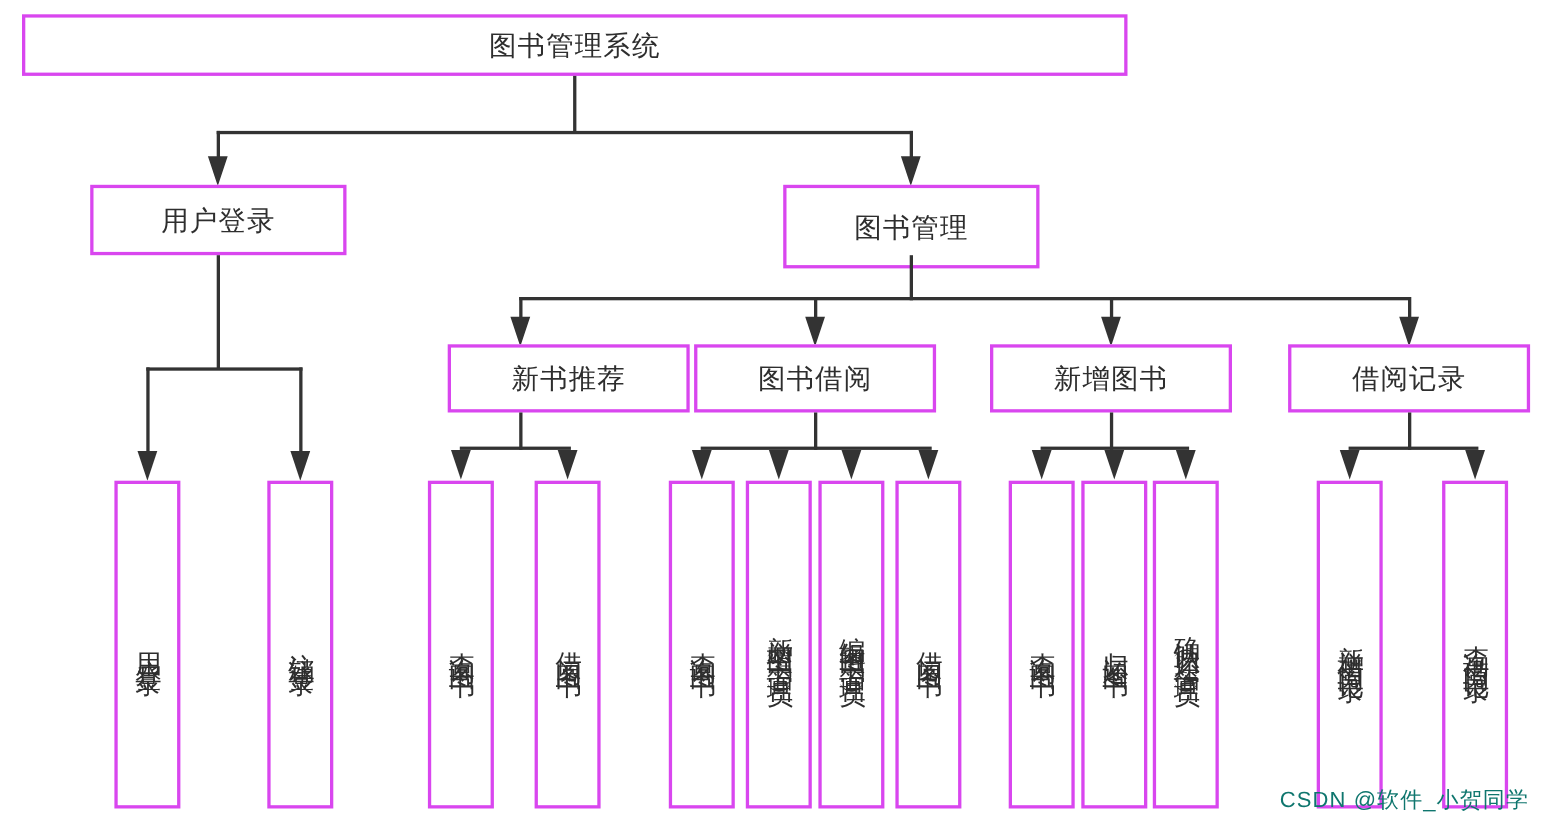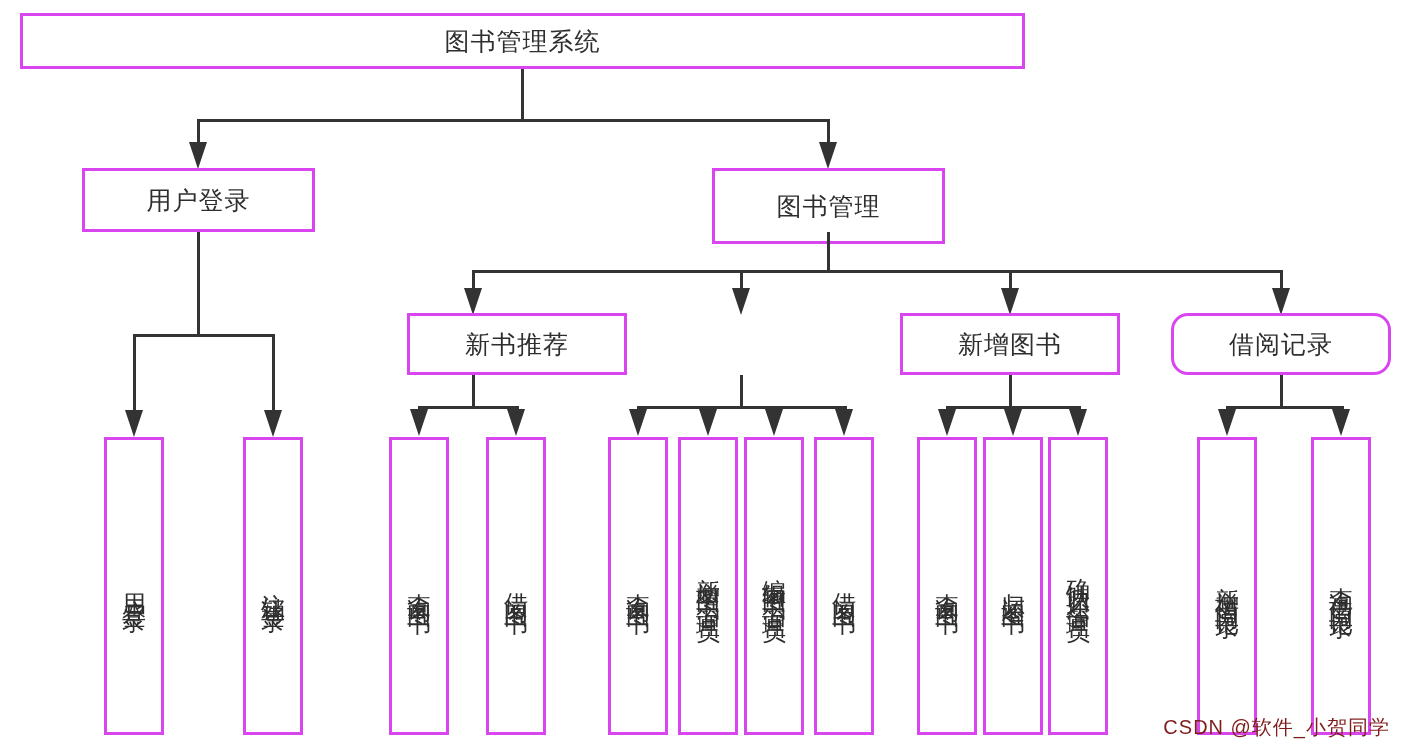--- a/index.html
+++ b/index.html
@@ -19,21 +19,21 @@
   }
   .vline { position:absolute; width:3px; background:#333333; }
   .hline { position:absolute; height:3px; background:#333333; }
   .arrow {
     position:absolute; width:0; height:0;
     border-left:9px solid transparent; border-right:9px solid transparent;
     border-top:27px solid #333333;
   }
   .watermark {
     position:absolute; top:714px; right:15px;
-    color:#7f1d1d; font-size:20px; letter-spacing:1px; z-index:5;
+    color:#0f766e; font-size:20px; letter-spacing:1px; z-index:5;
   }
 </style>
 </head>
 <body>
 
 <div class="canvas">
 
   <div class="box" style="left:20px; top:13px; width:1005px; height:56px;">
     <span>图书管理系统</span>
   </div>
@@ -66,24 +66,27 @@
   <div class="vline" style="left:1009px; top:270px; height:19px;"></div>
   <div class="vline" style="left:1280px; top:270px; height:19px;"></div>
   <div class="arrow" style="left:464px; top:288px;"></div>
   <div class="arrow" style="left:732px; top:288px;"></div>
   <div class="arrow" style="left:1001px; top:288px;"></div>
   <div class="arrow" style="left:1272px; top:288px;"></div>
 
   <div class="box" style="left:363px; top:313px; width:220px; height:62px;margin-left:44px;">
     <span>新书推荐</span>
   </div>
+  <div class="box" style="left:631px; top:313px; width:220px; height:62px;">
+    <span>图书借阅</span>
+  </div>
   <div class="box" style="left:900px; top:313px; width:220px; height:62px;">
     <span>新增图书</span>
   </div>
-  <div class="box" style="left:1171px; top:313px; width:220px; height:62px;border-radius:17px;">
+  <div class="box" style="left:1171px; top:313px; width:220px; height:62px;">
     <span>借阅记录</span>
   </div>
 
   <div class="vline" style="left:472px; top:375px; height:34px;"></div>
   <div class="hline" style="left:418px; top:406px; width:101px;"></div>
   <div class="arrow" style="left:410px; top:409px;"></div>
   <div class="arrow" style="left:507px; top:409px;"></div>
 
   <div class="vline" style="left:740px; top:375px; height:34px;"></div>
   <div class="hline" style="left:637px; top:406px; width:210px;"></div>

